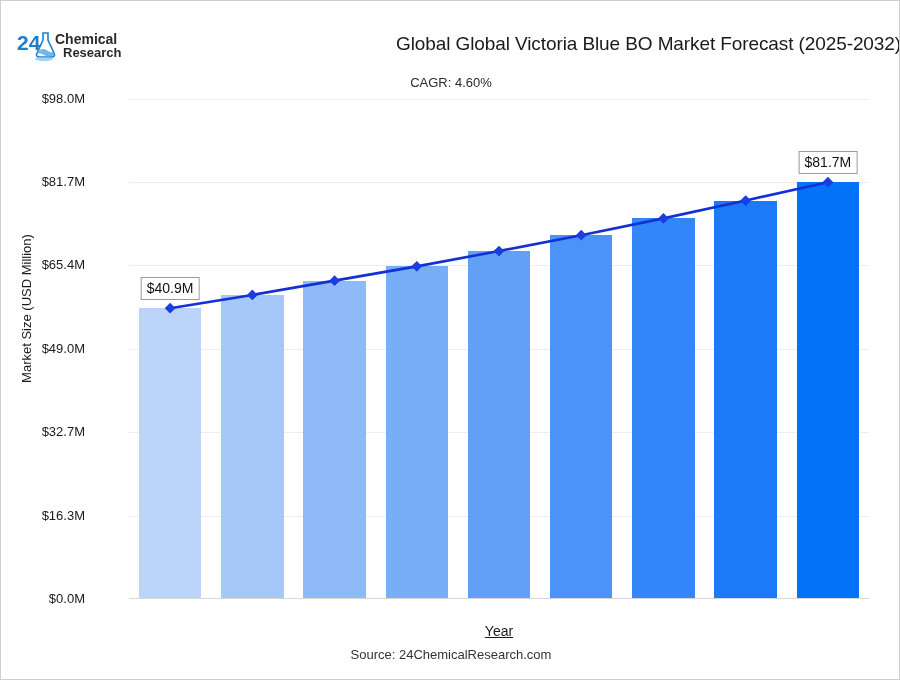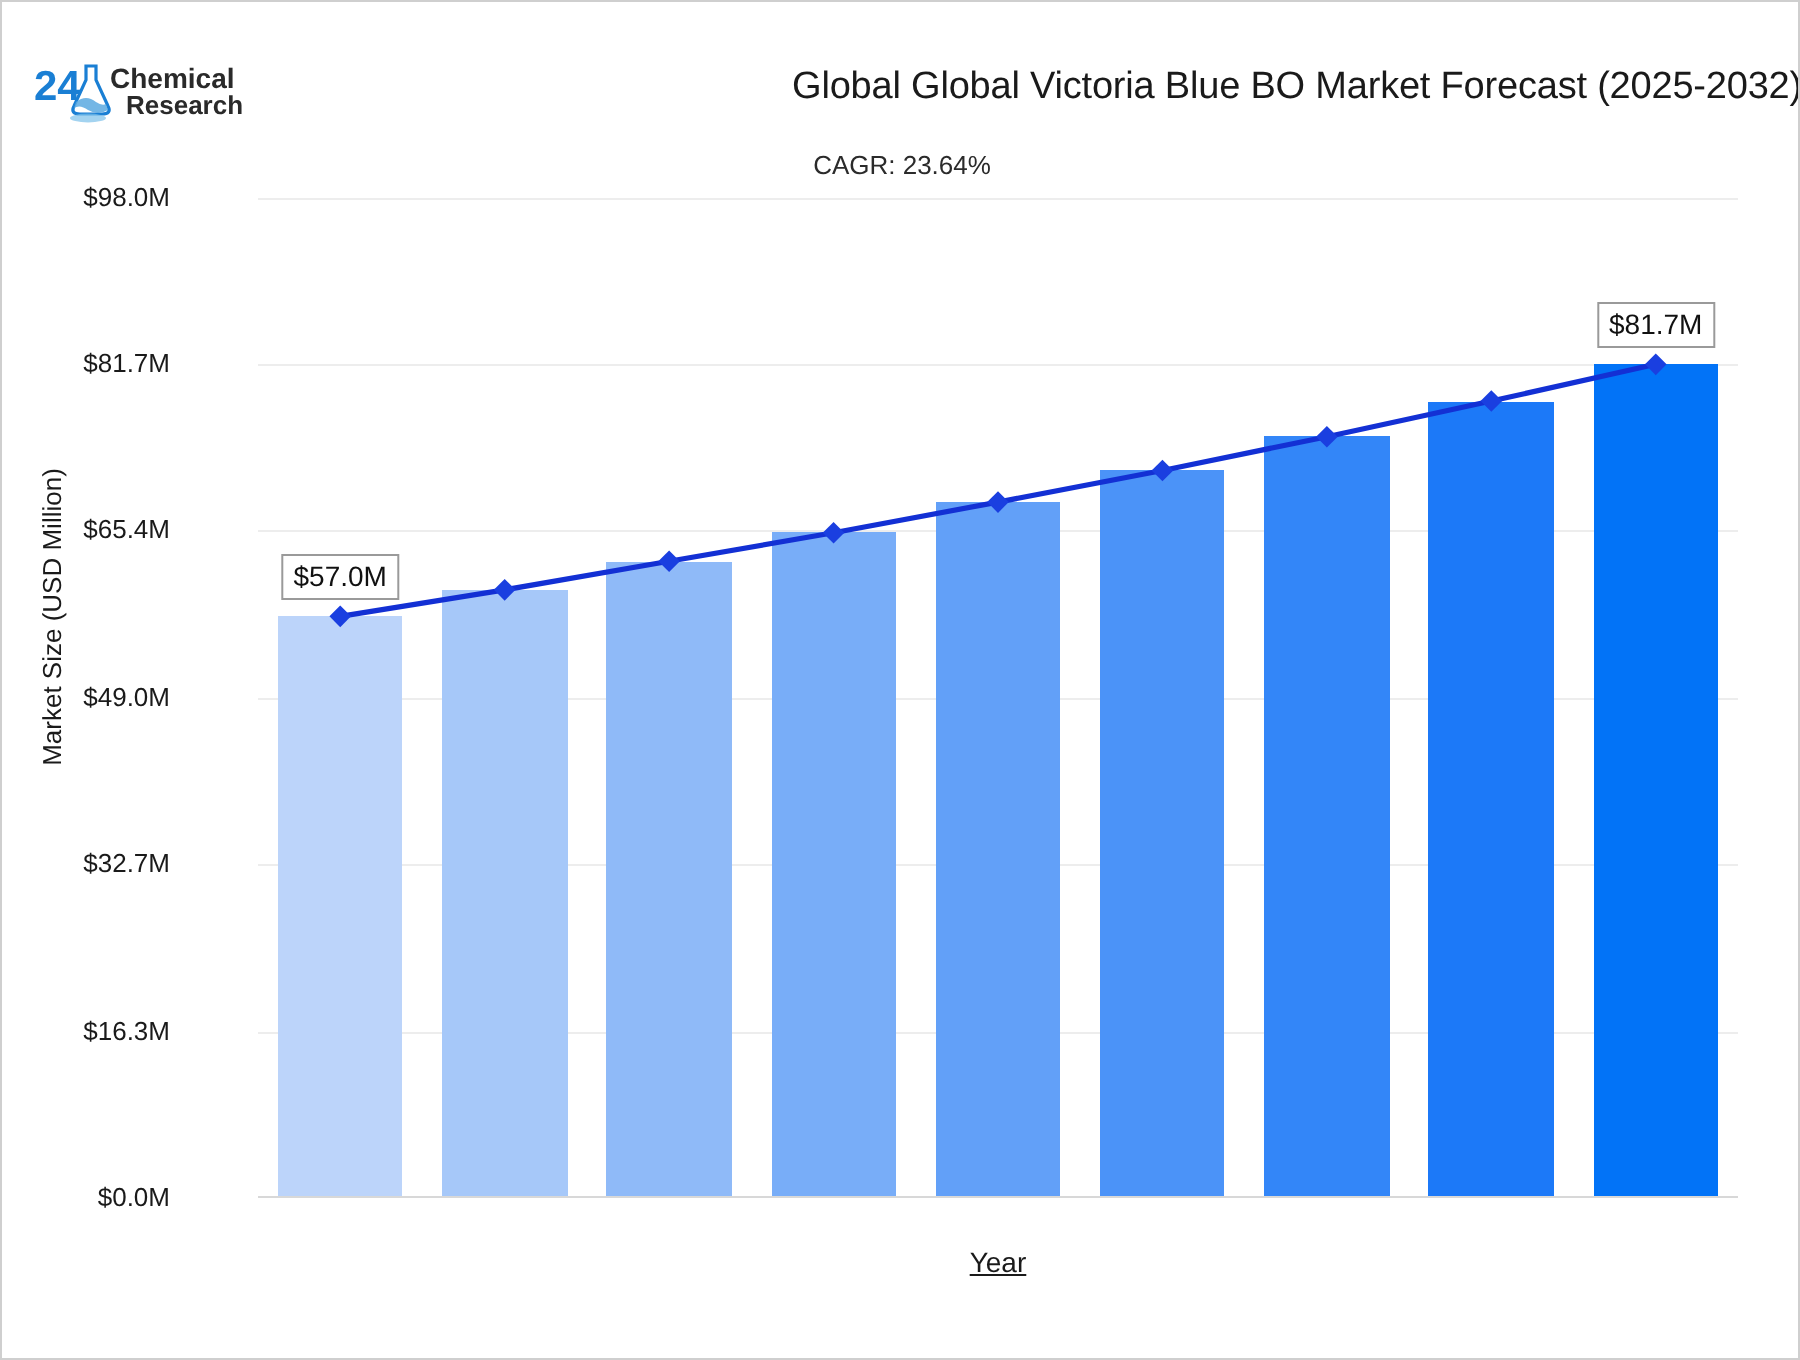--- a/index.html
+++ b/index.html
@@ -151,24 +151,25 @@
       <text x="0" y="24" font-family="Liberation Sans, sans-serif" font-size="21" font-weight="bold" fill="#1a7fd4">24</text>
       <path d="M26 7 L26 14 L20 27 Q18 31 23 31 L34 31 Q39 31 37 27 L31 14 L31 7 Z" fill="none" stroke="#1a7fd4" stroke-width="1.6"></path>
       <path d="M21 25 Q26 21 31 25 Q34 27 36 26 L37 29 Q32 32 27 29 Q23 26 20 28 Z" fill="#5aa9e0" opacity="0.85"></path>
       <ellipse cx="27" cy="33" rx="9" ry="2.2" fill="#7cc0ea" opacity="0.7"></ellipse>
       <text x="38" y="18" font-family="Liberation Sans, sans-serif" font-size="14" font-weight="bold" fill="#2a2a2a">Chemical</text>
       <text x="46" y="31" font-family="Liberation Sans, sans-serif" font-size="13" font-weight="bold" fill="#2a2a2a">Research</text>
     </svg>
   </div>
 
   <div id="chart-title">Global Global Victoria Blue BO Market Forecast (2025-2032)</div>
-  <div id="chart-subtitle">CAGR: 23.64%</div>
+  <div id="chart-subtitle">CAGR: 4.60%</div>
 
   <div id="y-axis-title">Market Size (USD Million)</div>
   <div id="x-axis-title">Year</div>
+  <div id="source-note">Source: 24ChemicalResearch.com</div>
 
   <div id="plot">
     <div id="gridlines">
         <div class="gridline" style="top: 416.837px;"></div>
         <div class="gridline" style="top: 333.163px;"></div>
         <div class="gridline" style="top: 250px;"></div>
         <div class="gridline" style="top: 166.327px;"></div>
         <div class="gridline" style="top: 83.1633px;"></div>
         <div class="gridline" style="top: 0px;"></div>
       </div>
@@ -198,20 +199,20 @@
         <polygon points="123.33333333333334,190.5183673469388 128.73333333333335,195.9183673469388 123.33333333333334,201.3183673469388 117.93333333333334,195.9183673469388" fill="#1a3fe0"></polygon>
         <polygon points="205.55555555555557,176.2326530612245 210.95555555555558,181.63265306122452 205.55555555555557,187.03265306122452 200.15555555555557,181.63265306122452" fill="#1a3fe0"></polygon>
         <polygon points="287.7777777777778,161.94693877551023 293.1777777777778,167.34693877551024 287.7777777777778,172.74693877551024 282.37777777777785,167.34693877551024" fill="#1a3fe0"></polygon>
         <polygon points="370,146.6408163265306 375.4,152.0408163265306 370,157.4408163265306 364.6,152.0408163265306" fill="#1a3fe0"></polygon>
         <polygon points="452.2222222222223,130.82448979591837 457.62222222222226,136.22448979591837 452.2222222222223,141.62448979591838 446.8222222222223,136.22448979591837" fill="#1a3fe0"></polygon>
         <polygon points="534.4444444444445,113.98775510204084 539.8444444444444,119.38775510204084 534.4444444444445,124.78775510204085 529.0444444444445,119.38775510204084" fill="#1a3fe0"></polygon>
         <polygon points="616.6666666666667,96.130612244898 622.0666666666667,101.53061224489801 616.6666666666667,106.93061224489801 611.2666666666668,101.53061224489801" fill="#1a3fe0"></polygon>
         <polygon points="698.8888888888889,77.76326530612246 704.2888888888889,83.16326530612247 698.8888888888889,88.56326530612247 693.4888888888889,83.16326530612247" fill="#1a3fe0"></polygon>
       </svg>
     <div id="annotations">
-        <div class="point-label" style="left: 41.1111px; top: 201.184px;">$57.0M</div>
+        <div class="point-label" style="left: 41.1111px; top: 201.184px;">$40.9M</div>
         <div class="point-label" style="left: 698.889px; top: 75.1633px;">$81.7M</div>
       </div>
     <div id="axis-baseline"></div>
     <div id="xtick-labels"></div>
   </div>
 
 </div>
 
 </body></html>

